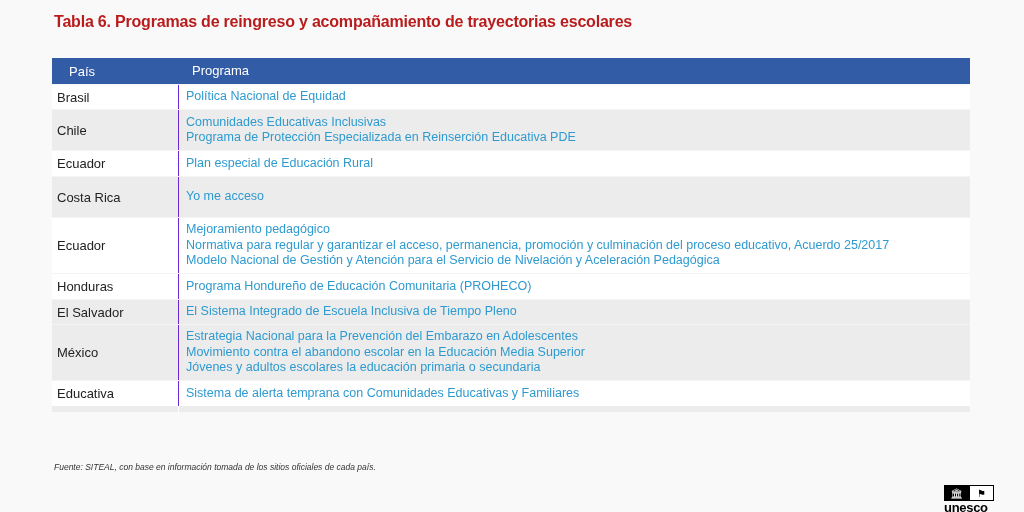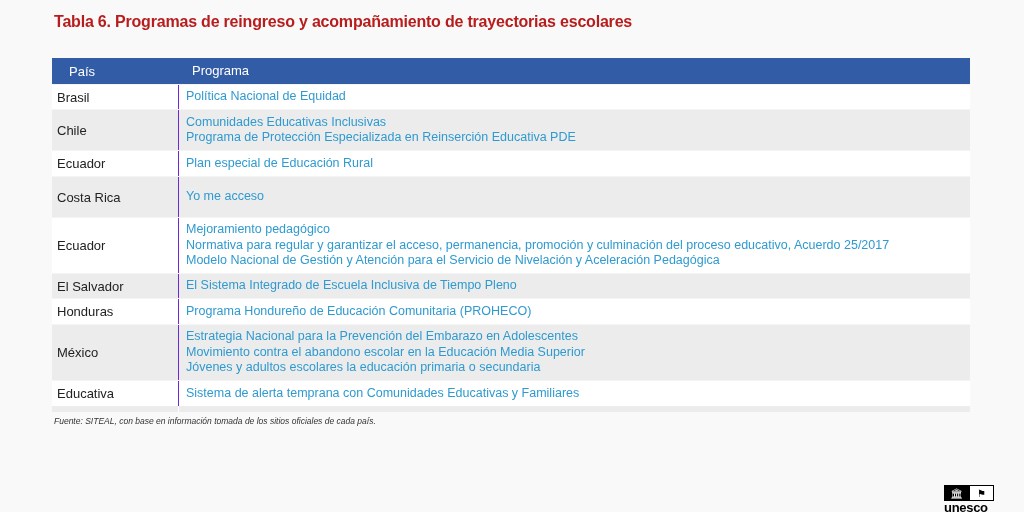--- a/index.html
+++ b/index.html
@@ -11,21 +11,21 @@
   .hdr .c1, .hdr .c2 { padding-left:6px; }
   .c1 { width:127px; padding-left:5px; box-sizing:border-box; display:flex; align-items:center; font-size:13px; color:#222; border-right:1px solid #6d28d9; }
   .c2 { flex:1; padding-left:7px; box-sizing:border-box; display:flex; flex-direction:column; justify-content:center; font-size:12.5px; color:#2e9ad0; line-height:15.5px; }
   .hdr .c1 { color:#fff; border-right:none; width:134px; padding-left:17px; }
   .hdr .c2 { color:#fff; font-size:13px; }
   .odd { background:#fff; }
   .even { background:#ececec; }
   .row.data { border-top:1px solid #f4f4f4; }
   .partial { height:6px; background:#ececec; }
   .partial .c1 { border-right:1px solid #fff; }
-  .source { position:absolute; left:54px; top:416px; font-size:8.5px; font-style:italic; color:#333;text-align:center; }
+  .source { position:absolute; left:54px; top:462px; font-size:8.5px; font-style:italic; color:#333;text-align:center; }
   .logo { position:absolute; left:944px; top:485px; width:50px; }
   .logo .boxes { display:flex; height:16px; }
   .logo .b1 { width:25px; height:16px; background:#000; color:#fff; font-size:10px; display:flex; align-items:center; justify-content:center; }
   .logo .b2 { width:23px; height:14px; border:1px solid #000; background:#fff; color:#000; font-size:10px; display:flex; align-items:center; justify-content:center; }
   .logo .word { font-size:13px; font-weight:bold; color:#000; margin-top:1px; line-height:12px; letter-spacing:-0.3px; }
 </style>
 </head>
 <body>
 
 <div class="title">Tabla 6. Programas de reingreso y acompañamiento de trayectorias escolares</div>
@@ -67,31 +67,31 @@
 
   <div class="row data odd" style="height:55px">
     <div class="c1">Ecuador</div>
     <div class="c2">
       <span>Mejoramiento pedagógico</span>
       <span>Normativa para regular y garantizar el acceso, permanencia, promoción y culminación del proceso educativo, Acuerdo 25/2017</span>
       <span>Modelo Nacional de Gestión y Atención para el Servicio de Nivelación y Aceleración Pedagógica</span>
     </div>
   </div>
 
+  <div class="row data odd" style="height:25px">
+    <div class="c1">Honduras</div>
+    <div class="c2">
+      <span>Programa Hondureño de Educación Comunitaria (PROHECO)</span>
+    </div>
+  </div>
+
   <div class="row data even" style="height:24px">
     <div class="c1">El Salvador</div>
     <div class="c2">
       <span>El Sistema Integrado de Escuela Inclusiva de Tiempo Pleno</span>
-    </div>
-  </div>
-
-  <div class="row data odd" style="height:25px">
-    <div class="c1">Honduras</div>
-    <div class="c2">
-      <span>Programa Hondureño de Educación Comunitaria (PROHECO)</span>
     </div>
   </div>
 
   <div class="row data even" style="height:55px">
     <div class="c1">México</div>
     <div class="c2">
       <span>Estrategia Nacional para la Prevención del Embarazo en Adolescentes</span>
       <span>Movimiento contra el abandono escolar en la Educación Media Superior</span>
       <span>Jóvenes y adultos escolares la educación primaria o secundaria</span>
     </div>

